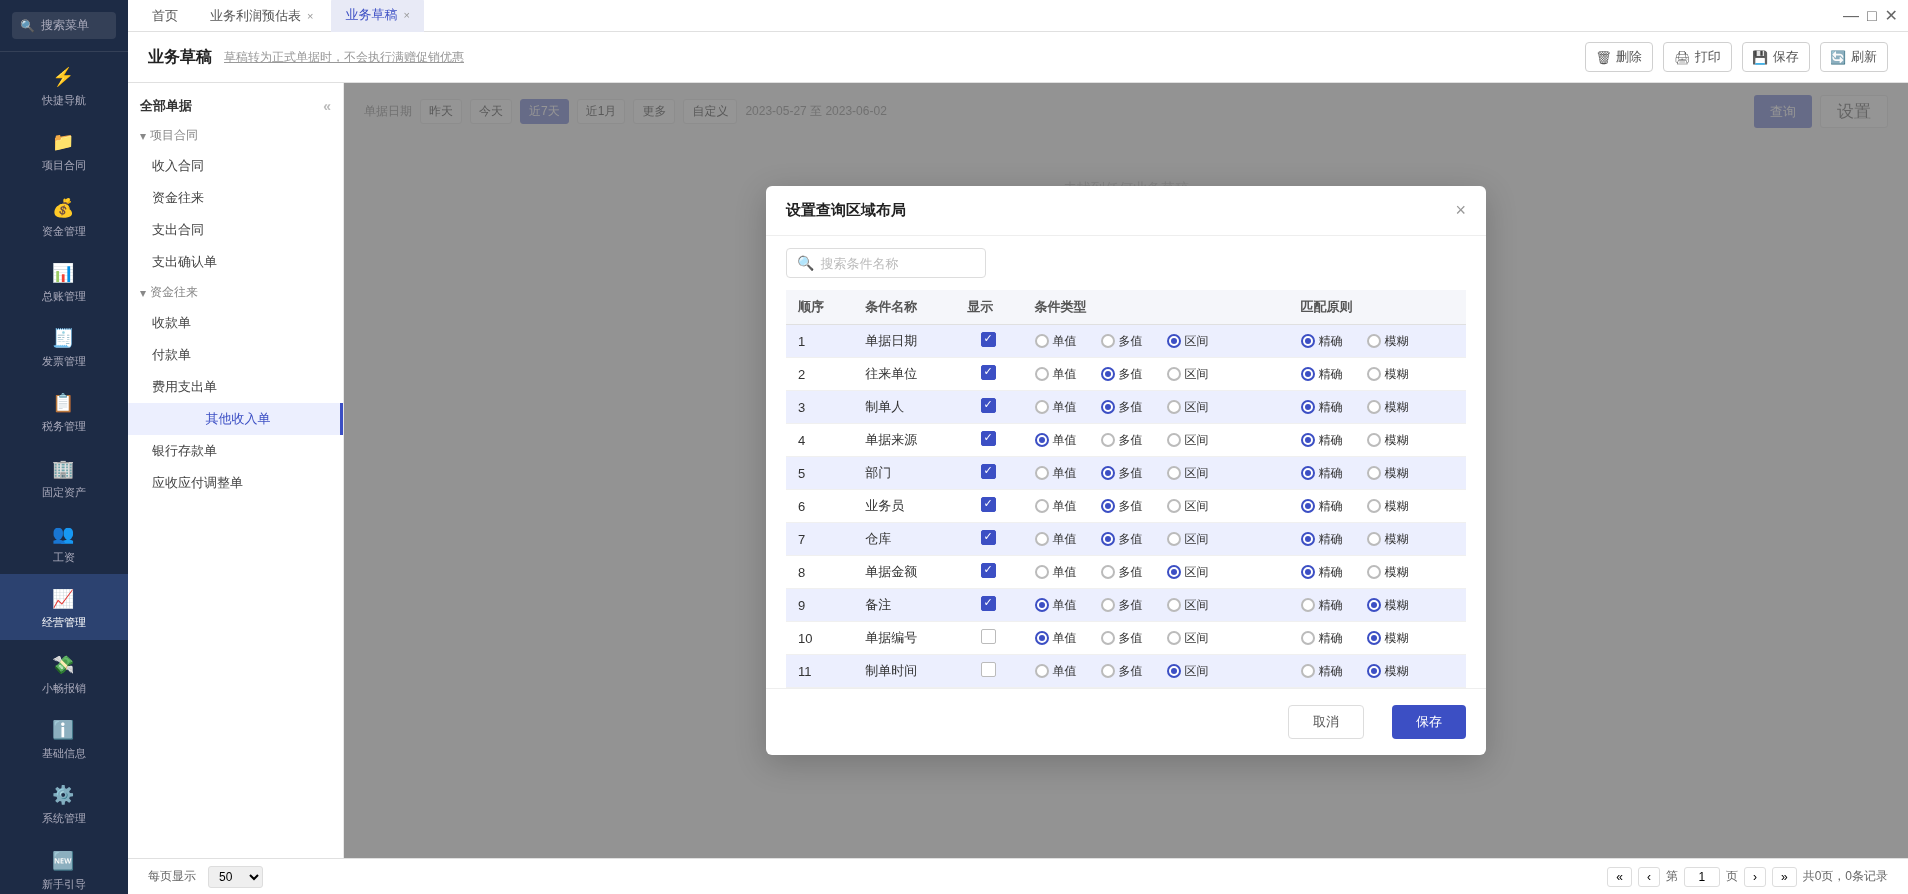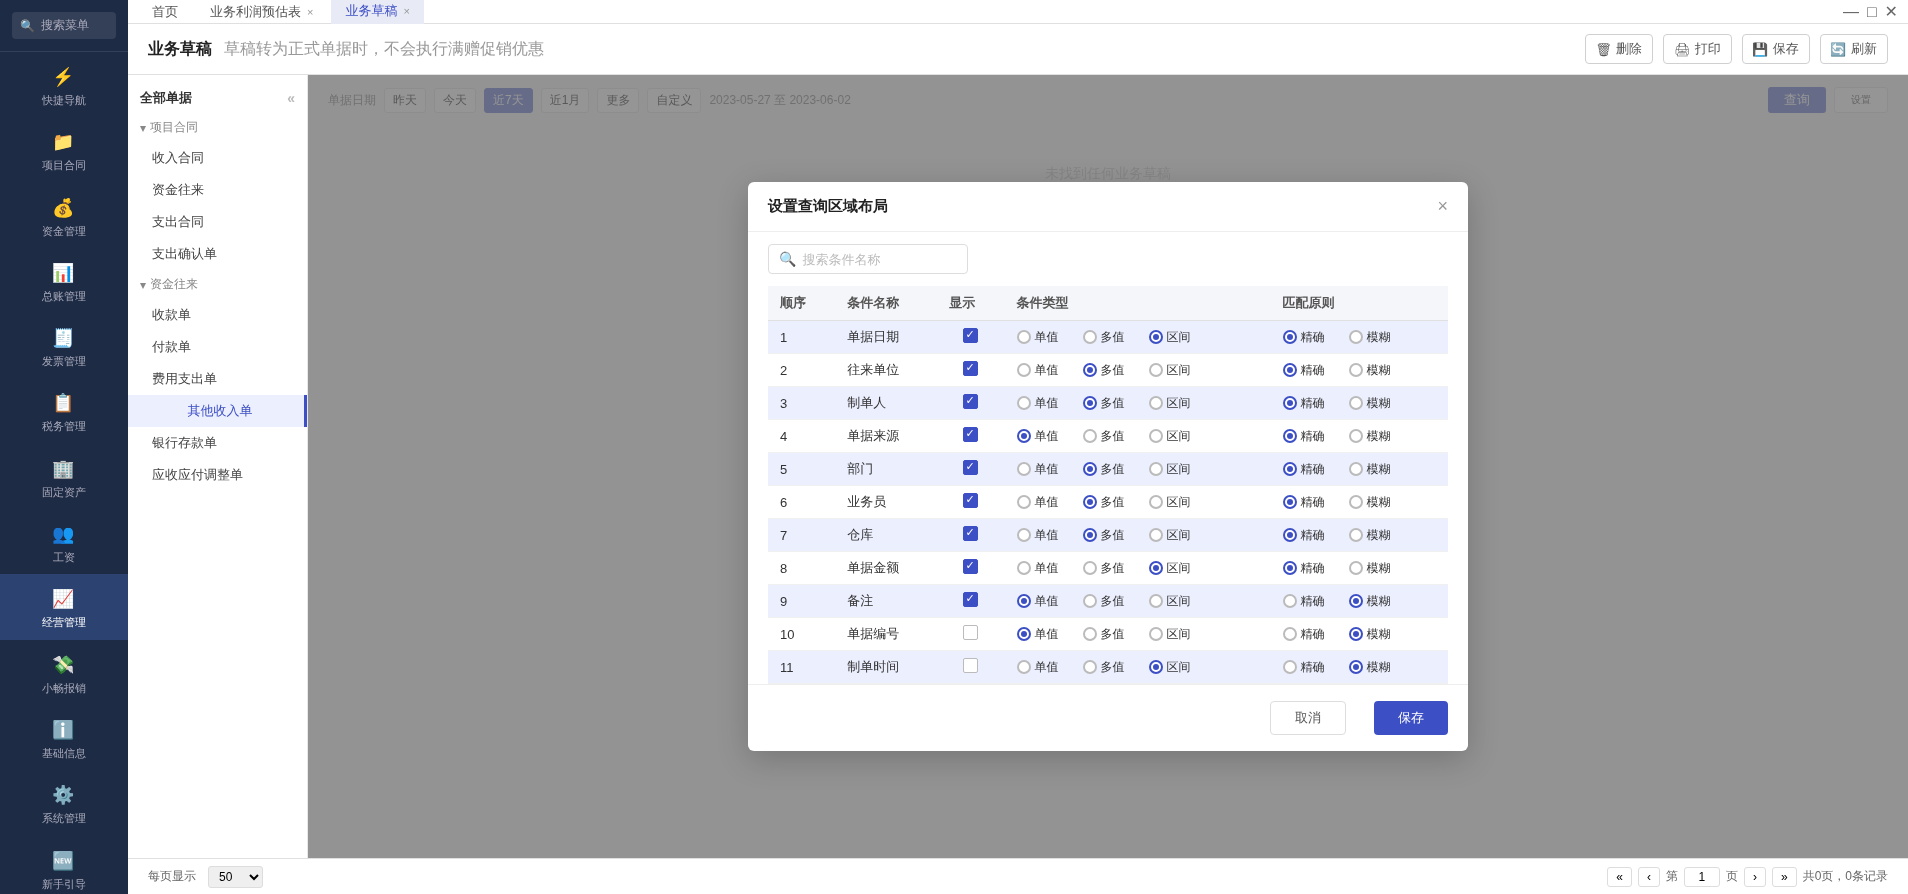--- a/index.html
+++ b/index.html
@@ -8,46 +8,46 @@
     
     .app-layout { display: flex; height: 100%; }
 
     
     .sidebar { width: 128px; background: #1d2b45; display: flex; flex-direction: column; color: #cdd5e0; flex-shrink: 0; }
 
     
     .main-area { flex: 1; display: flex; flex-direction: column; overflow: hidden; }
 
     
-    .tab-bar { display: flex; align-items: center; background: #fff; border-bottom: 1px solid #e0e0e0; padding: 0 10px; height: 24px; gap: 4px; }
+    .tab-bar { display: flex; align-items: center; background: #fff; border-bottom: 1px solid #e0e0e0; padding: 0 10px; height: 32px; gap: 4px; }
     .tab-item { padding: 8px 14px; font-size: 13px; cursor: pointer; border-radius: 4px 4px 0 0; color: #555; display: flex; align-items: center; gap: 6px; }
     .tab-item.active { background: #e8eaf6; color: #3c4fc4; border-bottom: 2px solid #3c4fc4; }
     .tab-close { font-size: 11px; color: #999; cursor: pointer; }
     .tab-bar-right { margin-left: auto; display: flex; align-items: center; gap: 8px; }
     .tab-bar-close { font-size: 16px; cursor: pointer; color: #666; }
 
     
     .page-header { background: #fff; padding: 10px 20px; display: flex; align-items: center; gap: 12px; border-bottom: 1px solid #e0e0e0; }
     .page-title { font-size: 16px; font-weight: bold; color: #222; }
-    .page-subtitle { font-size: 16px; color: #999; }
+    .page-subtitle { font-size: 12px; color: #999; text-decoration: underline; }
     .header-actions { margin-left: auto; display: flex; gap: 10px; }
     .header-btn { display: flex; align-items: center; gap: 4px; padding: 5px 10px; font-size: 13px; cursor: pointer; border: 1px solid #d0d0d0; border-radius: 4px; background: #fff; color: #555; }
 
     
     .content { flex: 1; overflow: hidden; position: relative; background: #f5f5f5; }
 
     
     .bg-content { padding: 12px 20px; opacity: 0.4; pointer-events: none; }
     .filter-row { display: flex; align-items: center; gap: 8px; margin-bottom: 12px; flex-wrap: wrap; }
     .filter-label { font-size: 12px; color: #666; }
     .filter-btn { padding: 3px 8px; border-radius: 3px; border: 1px solid #ddd; font-size: 12px; cursor: pointer; background: #fff; }
     .filter-btn.active { background: #3c4fc4; color: #fff; border-color: #3c4fc4; }
     .date-range { font-size: 12px; color: #666; }
     .query-btn { padding: 4px 16px; background: #3c4fc4; color: #fff; border: none; border-radius: 3px; cursor: pointer; font-size: 13px; }
-    .set-btn { padding: 4px 16px; background: #fff; color: #333; border: 1px solid #ddd; border-radius: 3px; cursor: pointer; font-size: 10px; }
+    .set-btn { padding: 4px 16px; background: #fff; color: #333; border: 1px solid #ddd; border-radius: 3px; cursor: pointer; font-size: 17px; }
 
     
     .table-header-row { display: flex; background: #f0f2f5; border: 1px solid #e0e0e0; font-size: 12px; color: #666; padding: 6px 0; }
     .th { padding: 0 12px; flex: 1; }
 
     
     .modal-overlay { position: absolute; top: 0; left: 0; right: 0; bottom: 0; background: rgba(0,0,0,0.4); display: flex; align-items: center; justify-content: center; z-index: 100; }
 
     
     .modal { background: #fff; border-radius: 6px; width: 720px; max-height: 620px; display: flex; flex-direction: column; box-shadow: 0 8px 32px rgba(0,0,0,0.2); }
@@ -112,21 +112,21 @@
     
     .sidebar-nav { flex: 1; overflow-y: auto; }
     .sidebar-nav::-webkit-scrollbar { width: 3px; }
     .sidebar-nav-item { display: flex; flex-direction: column; align-items: center; padding: 14px 8px 10px; cursor: pointer; gap: 5px; color: #aab; }
     .sidebar-nav-item.active { background: #2c4270; color: #fff; }
     .nav-icon { font-size: 18px; }
     .nav-label { font-size: 11px; text-align: left; line-height: 1.3; }
 
     
     .content-layout { display: flex; flex: 1; overflow: hidden; }
-    .inner-sidebar { width: 180px; background: #fff; border-right: 1px solid #e8e8e8; overflow-y: auto; flex-shrink: 0; padding: 8px 0; }
+    .inner-sidebar { width: 216px; background: #fff; border-right: 1px solid #e8e8e8; overflow-y: auto; flex-shrink: 0; padding: 8px 0; }
     .inner-sidebar-section { padding: 6px 12px; font-size: 12px; color: #888; display: flex; align-items: center; gap: 4px; }
     .inner-sidebar-link { padding: 7px 16px 7px 24px; font-size: 13px; color: #444; cursor: pointer; }
     .inner-sidebar-link.active { background: #eceffe; color: #3c4fc4; font-weight: 500; border-right: 3px solid #3c4fc4; text-align: center; }
     .inner-sidebar-header { padding: 6px 12px; display: flex; align-items: center; justify-content: space-between; font-size: 13px; font-weight: 600; color: #333; }
   </style>
 </head>
 <body>
 
 <div class="app-layout">
 

